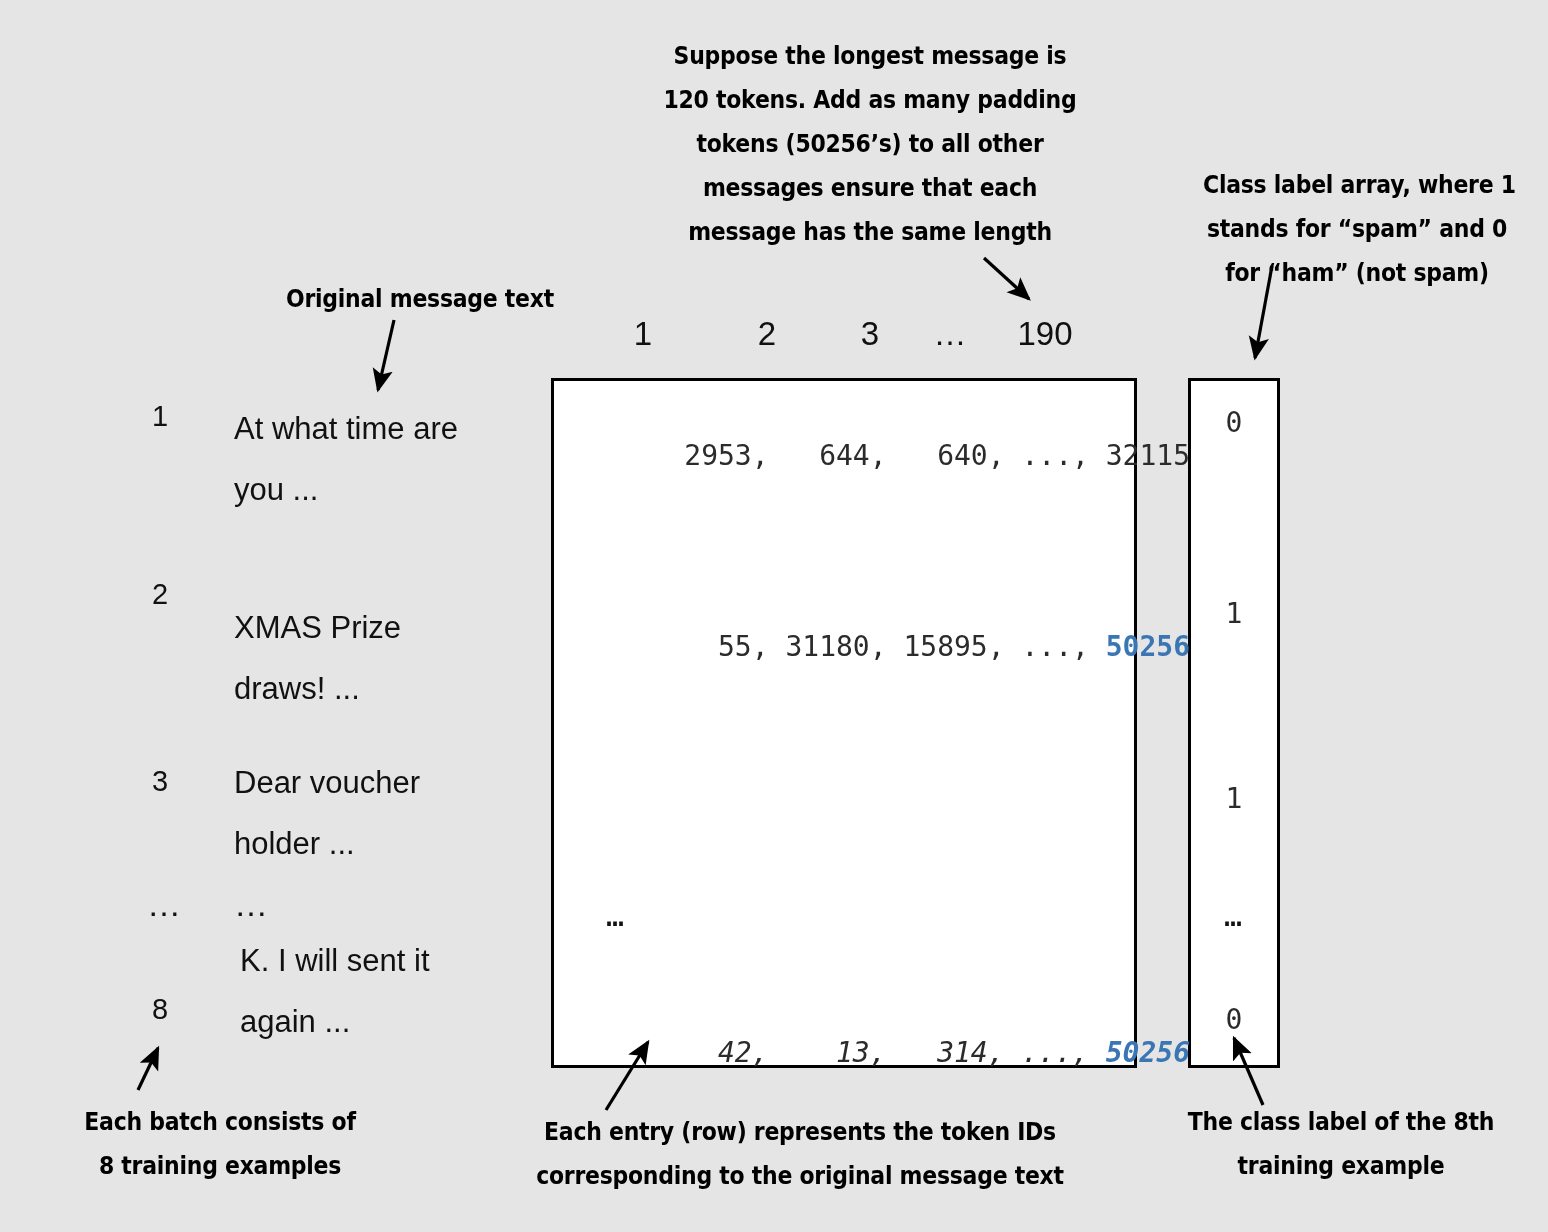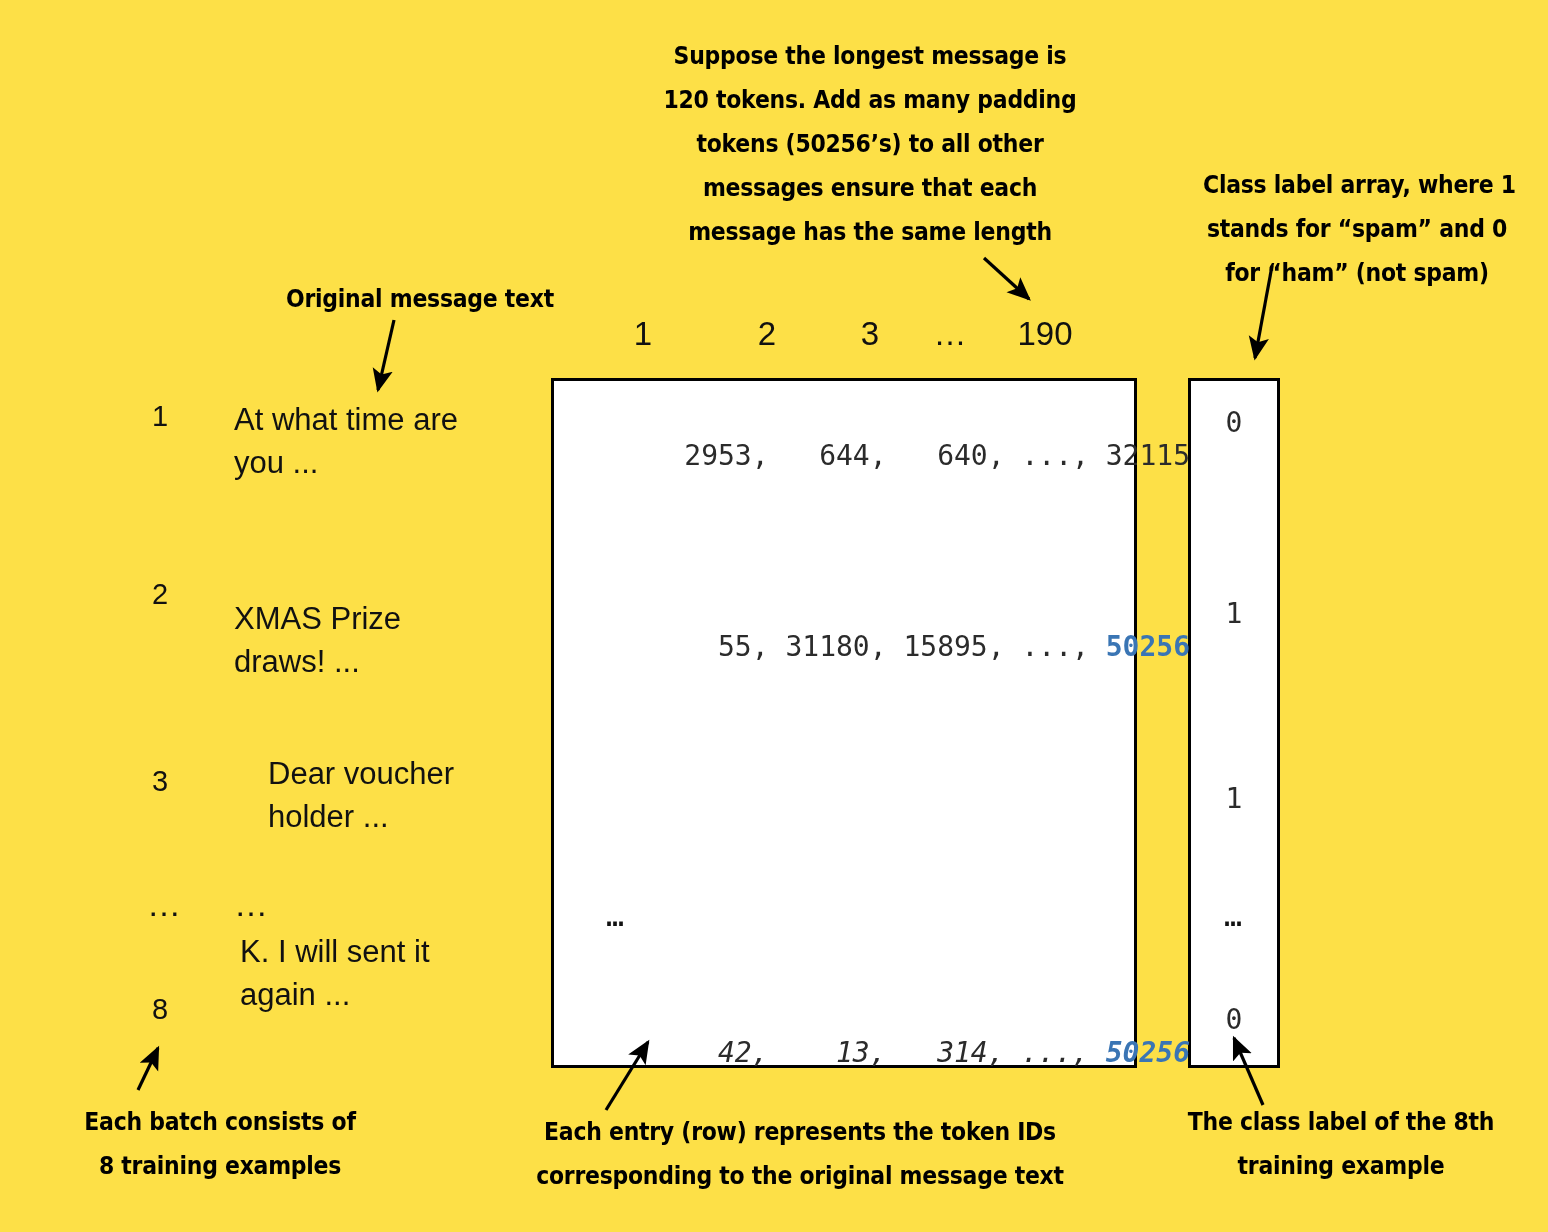--- a/index.html
+++ b/index.html
@@ -9,21 +9,21 @@
   }
   body {
     font-family: "Liberation Sans", sans-serif;
     color: #000000;
   }
   #stage {
     position: relative;
     width: 1548px;
     height: 1232px;
     overflow: hidden;
-    background: #fde047;
+    background: #e5e5e5;
   }
   .abs { position: absolute; }
 
   
   .note {
     font-family: "DejaVu Sans", sans-serif;
     font-weight: bold;
     font-size: 25px;
     line-height: 44px;
     text-align: center;
@@ -31,21 +31,21 @@
     letter-spacing: -0.3px;
     transform: scaleX(0.88);
   }
   .note .l { display: block; white-space: nowrap; }
 
   
   .plain {
     font-family: "Liberation Sans", sans-serif;
     font-weight: normal;
     font-size: 31px;
-    line-height: 43px;
+    line-height: 61px;
     color: #111111;
   }
   .idx {
     font-family: "Liberation Sans", sans-serif;
     font-size: 29px;
     color: #111111;
     text-align: center;
     width: 44px;
   }
   .colhead {
@@ -148,21 +148,21 @@
 
   <div class="abs idx" style="left:138px; top:578px;">2</div>
   <div class="abs plain msg" style="left:234px; top:573px; width:290px;margin-top:24px;">XMAS Prize
 draws!  ...</div>
   <div class="abs mono" style="left:600px; top:597px;">
     <span>   55, 31180, 15895, ..., </span><span class="pad">50256</span>
   </div>
   <div class="abs mono" style="left:1188px; top:597px; width:92px; text-align:center;">1</div>
 
   <div class="abs idx" style="left:138px; top:765px;">3</div>
-  <div class="abs plain msg" style="left:234px; top:752px; width:290px;margin-left:34px;">Dear voucher
+  <div class="abs plain msg" style="left:234px; top:752px; width:290px;">Dear voucher
 holder ...</div>
   <div class="abs mono" style="left:1188px; top:782px; width:92px; text-align:center;">1</div>
 
   <div class="abs ell-sans" style="left:138px; top:885px; width:56px; text-align:center;">…</div>
   <div class="abs ell-sans" style="left:234px; top:885px;">…</div>
   <div class="abs ell-mono" style="left:606px; top:898px;">…</div>
   <div class="abs ell-mono" style="left:1188px; top:898px; width:92px; text-align:center;">…</div>
 
   <div class="abs idx" style="left:138px; top:993px;">8</div>
   <div class="abs plain msg" style="left:240px; top:930px; width:290px;">K. I will sent it

